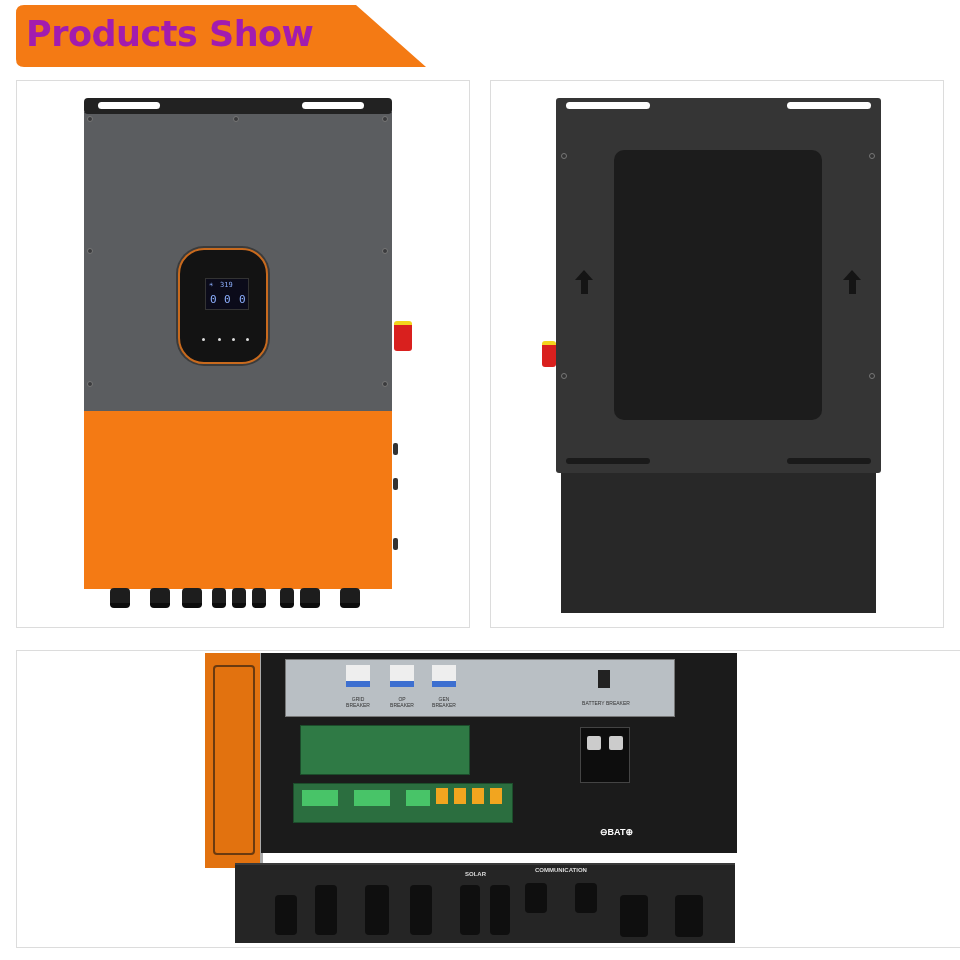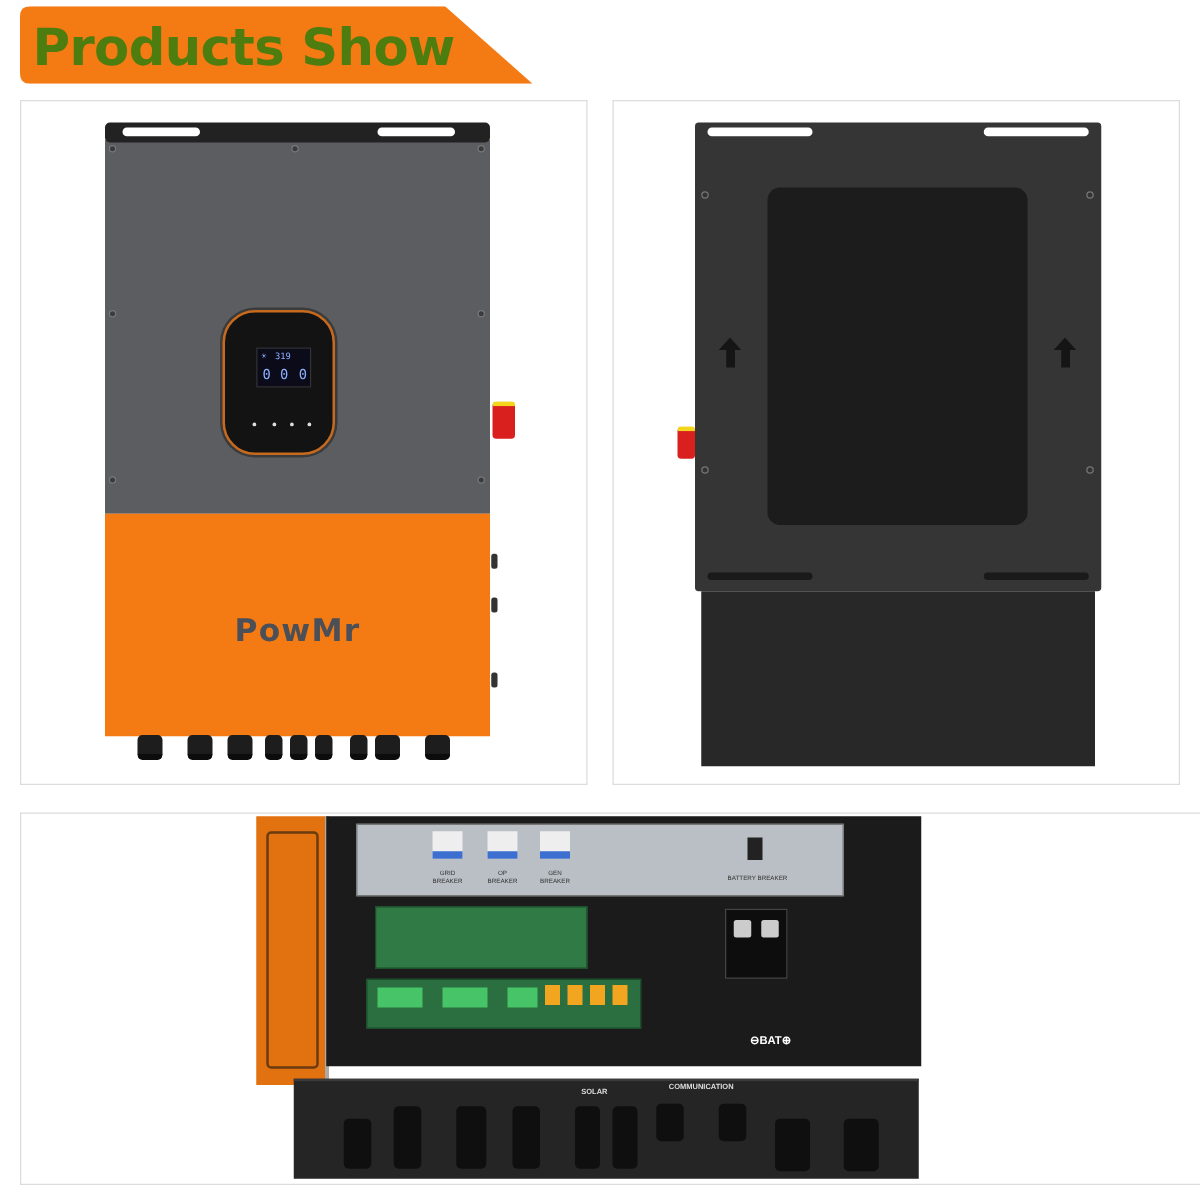--- a/index.html
+++ b/index.html
@@ -1,20 +1,20 @@
 <!DOCTYPE html>
 <html><head>
 <meta charset="utf-8">
 <style>
   *{box-sizing:border-box;margin:0;padding:0}
   html,body{width:960px;height:960px;background:#fff;overflow:hidden}
   body{position:relative;font-family:"Liberation Sans",sans-serif}
   .banner{position:absolute;left:16px;top:5px;width:410px;height:62px}
   .banner svg{position:absolute;left:0;top:0}
-  .banner-title{position:absolute;left:10px;top:9px;font-size:41px;font-weight:bold;color:#4d7c0f;letter-spacing:-0.5px;font-family:"DejaVu Sans",sans-serif}
+  .banner-title{position:absolute;left:10px;top:9px;font-size:35px;font-weight:bold;color:#a21caf;letter-spacing:-0.5px;font-family:"DejaVu Sans",sans-serif}
   .panel{position:absolute;border:1px solid #dcdcdc;background:#fff;overflow:hidden}
   #p1{left:16px;top:80px;width:454px;height:548px}
   #p2{left:490px;top:80px;width:454px;height:548px}
   #p3{left:16px;top:650px;width:960px;height:298px}
   .abs{position:absolute}
   
   .inv{left:67px;top:17px;width:308px;height:490px}
   .bracket{position:absolute;left:0;top:0;width:308px;height:16px;background:#222;border-radius:4px}
   .slot{position:absolute;top:4px;width:62px;height:7px;background:#fff;border-radius:4px}
   .grey{position:absolute;left:0;top:14px;width:308px;height:299px;background:#5b5d60}
@@ -70,21 +70,20 @@
         <span style="left:14px;top:2px">319</span>
         <span style="left:4px;top:14px;font-size:11px">0</span>
         <span style="left:18px;top:14px;font-size:11px">0</span>
         <span style="left:33px;top:14px;font-size:11px">0</span>
       </div>
       <div class="btn-dot" style="left:22px"></div>
       <div class="btn-dot" style="left:38px"></div>
       <div class="btn-dot" style="left:52px"></div>
       <div class="btn-dot" style="left:66px"></div>
     </div>
-    <div class="brand">PowMr</div>
     <div class="gland" style="left:26px"></div>
     <div class="gland" style="left:66px"></div>
     <div class="gland" style="left:98px"></div>
     <div class="gland" style="left:128px;width:14px"></div>
     <div class="gland" style="left:148px;width:14px"></div>
     <div class="gland" style="left:168px;width:14px"></div>
     <div class="gland" style="left:196px;width:14px"></div>
     <div class="gland" style="left:216px"></div>
     <div class="gland" style="left:256px"></div>
     <div class="switch-r" style="left:310px;top:223px;width:18px;height:30px"></div>

